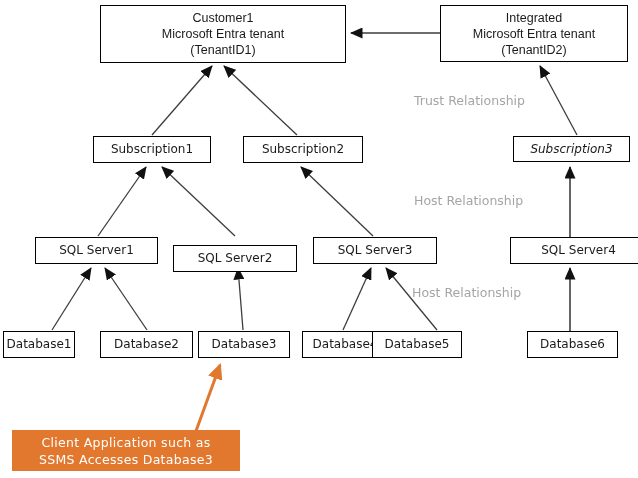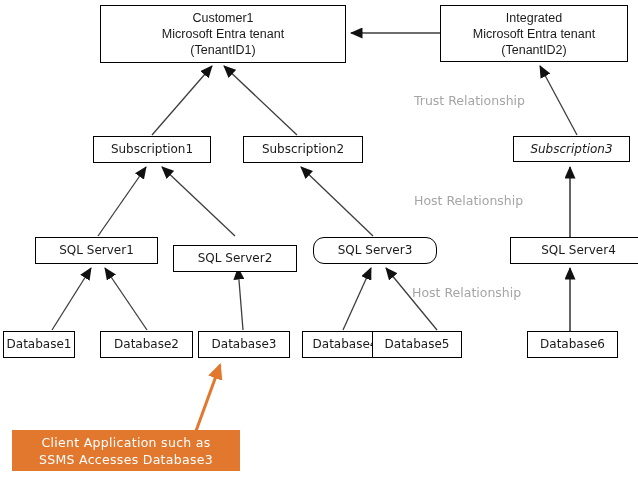--- a/index.html
+++ b/index.html
@@ -79,21 +79,21 @@
   <div class="node" style="left:243px;top:136px;width:120px;height:27px;">Subscription2</div>
 
   <div class="node" style="left:513px;top:136px;width:117px;height:26px;font-style:italic;">Subscription3</div>
 
   <div class="rel-label" style="left:414px;top:193px;">Host Relationship</div>
 
   <div class="node" style="left:35px;top:237px;width:123px;height:27px;">SQL Server1</div>
 
   <div class="node" style="left:173px;top:237px;width:124px;height:27px;margin-top:8px;">SQL Server2</div>
 
-  <div class="node" style="left:313px;top:237px;width:124px;height:27px;border-radius:11px;">SQL Server3</div>
+  <div class="node" style="left:313px;top:237px;width:124px;height:27px;">SQL Server3</div>
 
   <div class="node" style="left:510px;top:237px;width:137px;height:27px;">SQL Server4</div>
 
   <div class="rel-label" style="left:412px;top:285px;">Host Relationship</div>
 
   <div class="node" style="left:3px;top:331px;width:72px;height:27px;">Database1</div>
 
   <div class="node" style="left:100px;top:331px;width:93px;height:27px;">Database2</div>
 
   <div class="node" style="left:198px;top:331px;width:92px;height:27px;">Database3</div>

